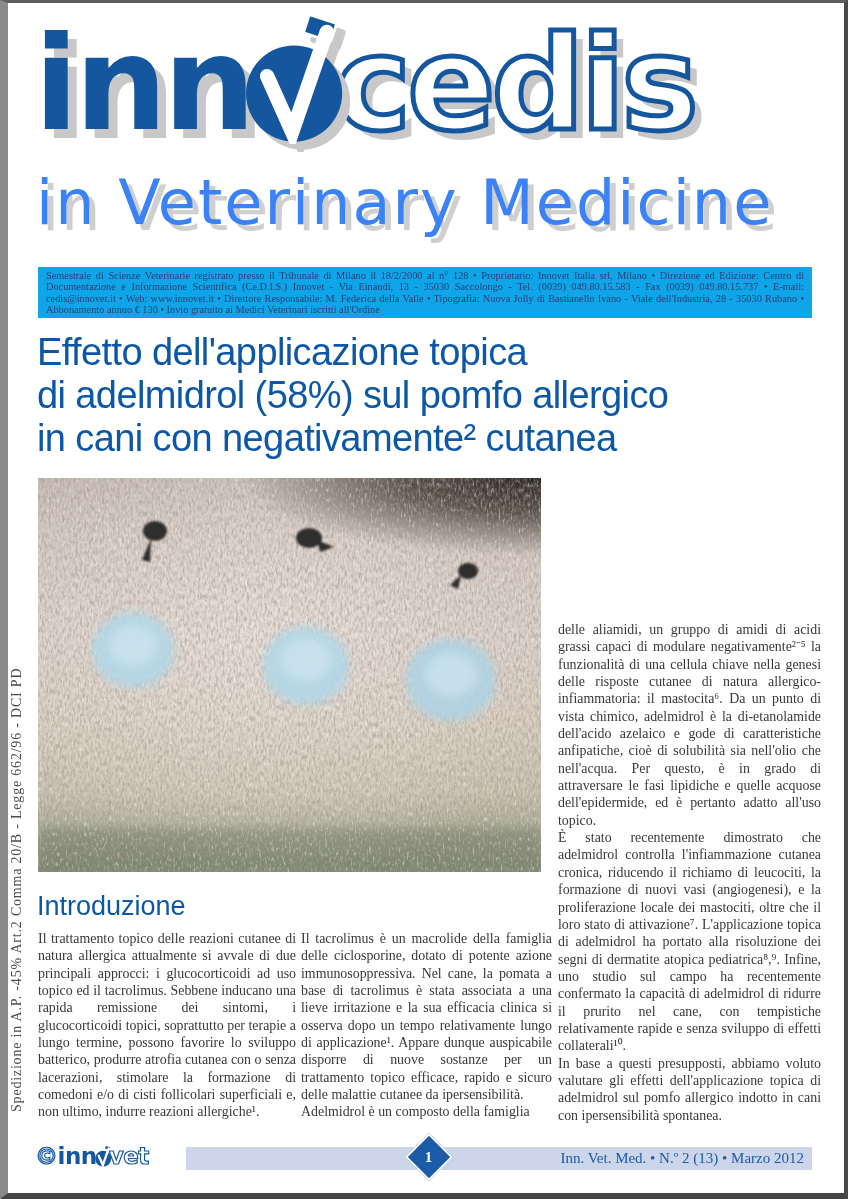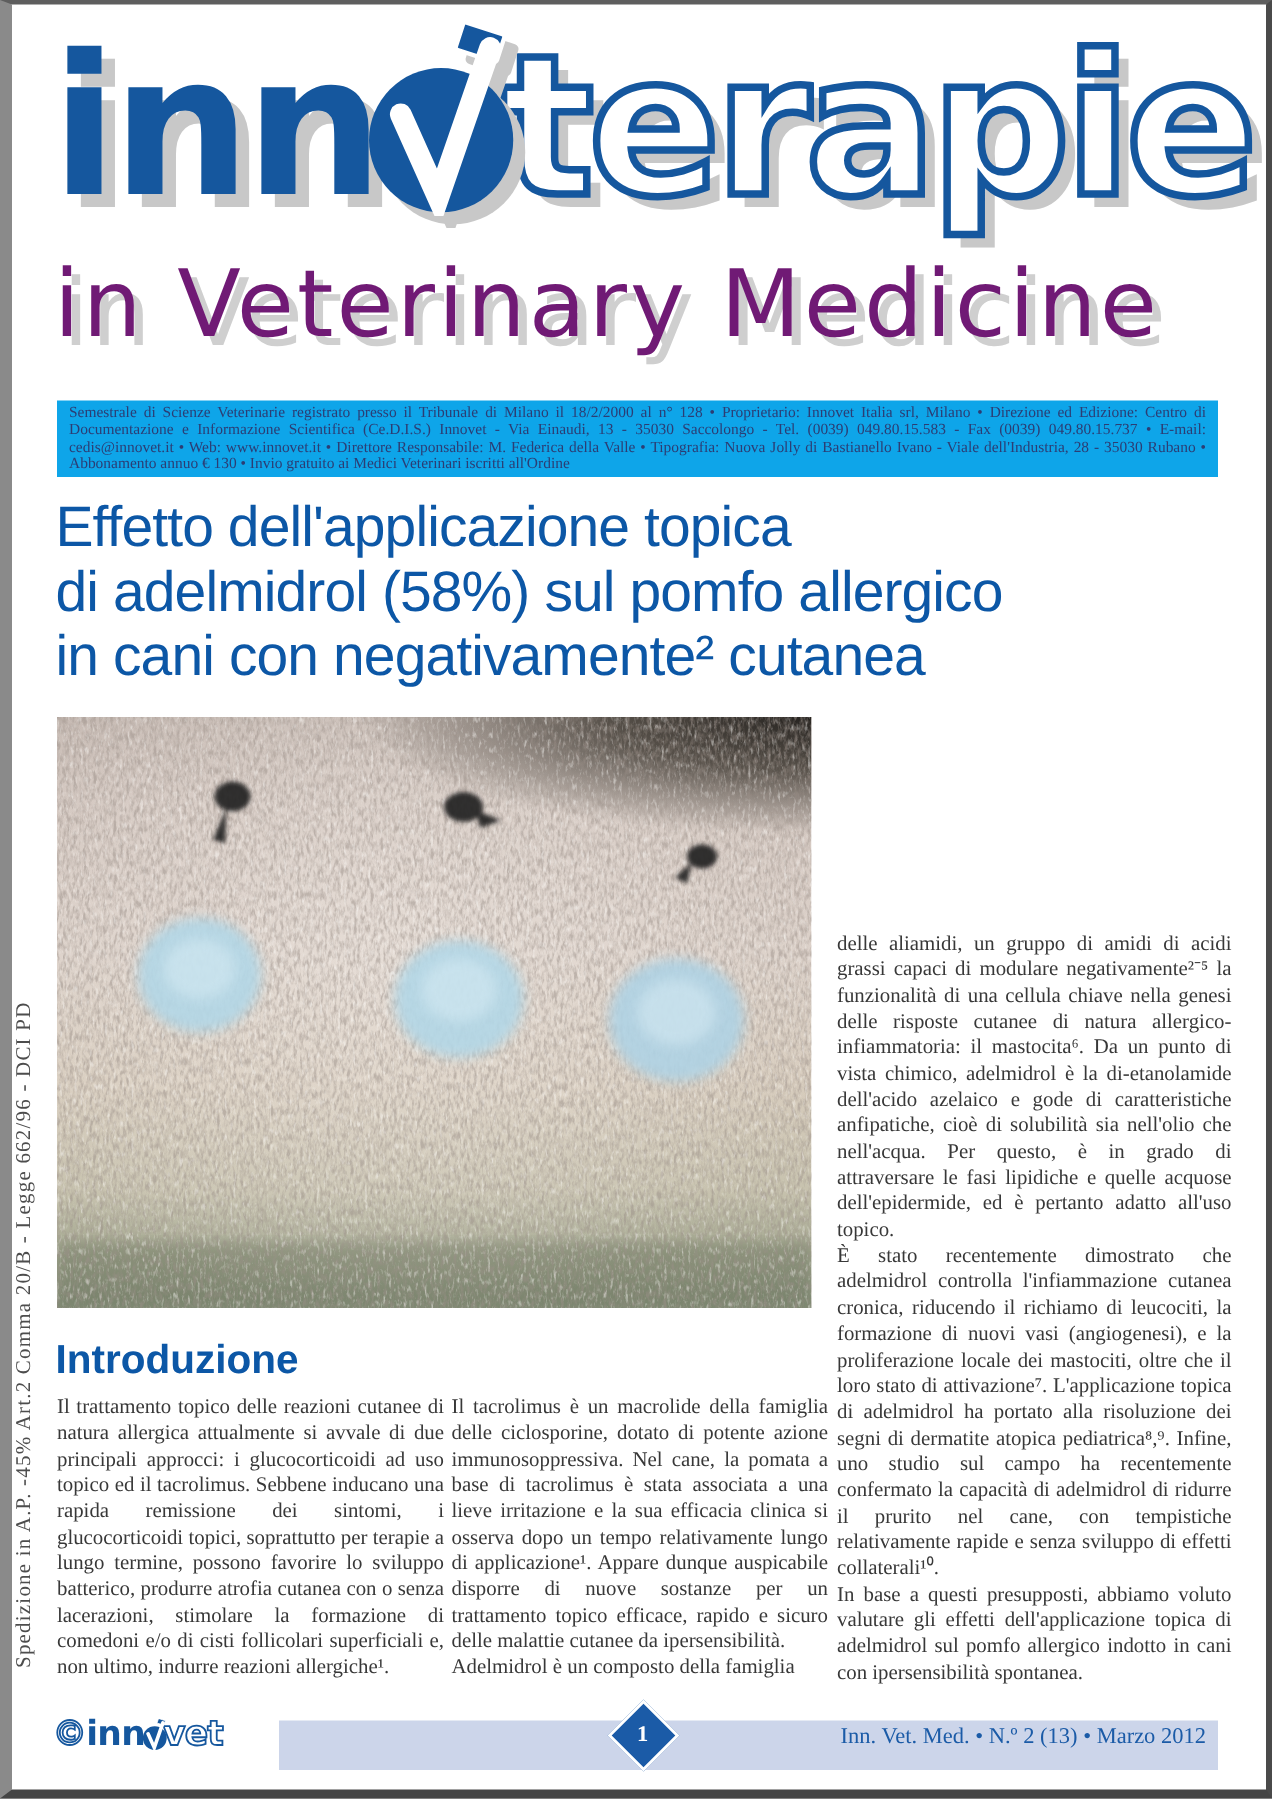--- a/index.html
+++ b/index.html
@@ -9,21 +9,21 @@
          border-color:#5e5e5e #4a4a4a #454545 #8a8a8a;border-width:3px 4px 6px 8px;}
 
   
   .logo{position:absolute;left:34px;top:16px;display:flex;align-items:flex-end;white-space:nowrap;
         font-family:"DejaVu Sans",sans-serif;font-weight:800;font-size:130px;line-height:.95;letter-spacing:-0.03em;}
   .logo .solid{color:#15579e;text-shadow:9px 9px 0 #c8c8c8;}
   .logo .outline{color:#ffffff;-webkit-text-stroke:5px #15579e;text-shadow:9px 9px 0 #c8c8c8;}
   .logo .ball{width:100px;height:128px;margin:0 -12px 2px -6px;position:relative;z-index:2;
               filter:drop-shadow(8px 8px 0 #c8c8c8);}
   .subtitle{position:absolute;left:36px;top:172px;font-family:"DejaVu Sans",sans-serif;font-weight:400;
-            font-size:62px;line-height:1;color:#701a75;letter-spacing:2px;text-shadow:6px 6px 0 #cfcfcf;}
+            font-size:62px;line-height:1;color:#3b82f6;letter-spacing:2px;text-shadow:6px 6px 0 #cfcfcf;}
 
   
   .masthead{position:absolute;left:38px;top:267px;width:774px;height:51px;background:#0ea5e9;
             box-sizing:border-box;padding:3px 8px;font-size:10.3px;line-height:11.3px;color:#2c3d74;
             text-align:justify;font-family:"Liberation Serif",serif;}
 
   
   .title{position:absolute;left:37px;top:331px;width:786px;font-family:"Liberation Sans",sans-serif;
          font-weight:400;font-size:38px;line-height:43px;letter-spacing:-0.6px;color:#0c57a6;}
   .title span{display:block;}
@@ -33,55 +33,55 @@
 
   
   .photo{position:absolute;left:38px;top:478px;width:503px;height:394px;}
   .photo svg{display:block;}
 
   
   .bodytext{font-size:13.9px;line-height:17.35px;color:#383838;text-align:justify;}
   .bodytext p{margin:0;}
   .col3{position:absolute;left:558px;top:621px;width:263px;}
   .heading{position:absolute;left:37px;top:891px;font-family:"Liberation Sans",sans-serif;
-           font-weight:700;font-size:27px;color:#0c57a6;}
+           font-weight:400;font-size:27px;color:#0c57a6;}
   .col1{position:absolute;left:38px;top:930px;width:258px;}
   .col2{position:absolute;left:301px;top:930px;width:251px;}
 
   
   .vlabel{position:absolute;left:9px;top:1112px;transform:rotate(-90deg);transform-origin:0 0;
           white-space:nowrap;font-size:14px;letter-spacing:.8px;color:#4d4d4d;}
 
   
   .footer-logo{position:absolute;left:35px;top:1143px;display:flex;align-items:center;
                font-family:"DejaVu Sans",sans-serif;font-weight:800;font-size:23px;letter-spacing:-0.5px;}
   .footer-logo .f-out{color:#fff;-webkit-text-stroke:1.2px #15579e;}
   .footer-logo .f-solid{color:#15579e;}
   .footer-logo .mini-ball{width:17px;height:21px;margin:0 -3px 0 -2px;position:relative;z-index:2;}
-  .footer-bar{position:absolute;left:186px;top:1147px;width:626px;height:33px;background:#ccd5ea;}
+  .footer-bar{position:absolute;left:186px;top:1147px;width:626px;height:23px;background:#ccd5ea;}
   .issue{position:absolute;right:8px;top:0;line-height:23px;font-size:15px;color:#1b5ba7;
          font-family:"Liberation Serif",serif;}
   .diamond{position:absolute;left:412px;top:1140px;width:30px;height:30px;background:#1b5ba7;
            border:2px solid #ffffff;transform:rotate(45deg);z-index:5;display:flex;
            align-items:center;justify-content:center;}
   .diamond span{transform:rotate(-45deg);color:#ffffff;font:700 15px "Liberation Serif",serif;}
 </style>
 </head>
 <body>
 
 <div class="page">
 
   <div class="logo">
     <span class="solid">inn</span>
     <svg class="ball" viewBox="0 0 104 132" aria-hidden="true">
       <rect x="62" y="2" width="30" height="20" rx="2" transform="rotate(18 77 12)" fill="#15579e" stroke="#ffffff" stroke-width="3"></rect>
       <circle cx="50" cy="80" r="50" fill="#15579e"></circle>
       <path d="M22 62 L48 120 L84 16" fill="none" stroke="#ffffff" stroke-width="15" stroke-linecap="round"></path>
     </svg>
-    <span class="outline">terapie</span>
+    <span class="outline">cedis</span>
   </div>
   <div class="subtitle">in Veterinary Medicine</div>
 
   <div class="masthead">
     <span>Semestrale di Scienze Veterinarie registrato presso il Tribunale di Milano il 18/2/2000 al n° 128 • Proprietario: Innovet Italia srl, Milano • Direzione ed Edizione: Centro di Documentazione e Informazione Scientifica (Ce.D.I.S.) Innovet - Via Einaudi, 13 - 35030 Saccolongo - Tel. (0039) 049.80.15.583 - Fax (0039) 049.80.15.737 • E-mail: cedis@innovet.it • Web: www.innovet.it • Direttore Responsabile: M. Federica della Valle • Tipografia: Nuova Jolly di Bastianello Ivano - Viale dell'Industria, 28 - 35030 Rubano • Abbonamento annuo € 130 • Invio gratuito ai Medici Veterinari iscritti all'Ordine</span>
   </div>
 
   <div class="title">
     <span>Effetto dell'applicazione topica</span>
     <span>di adelmidrol (58%) sul pomfo allergico</span>

